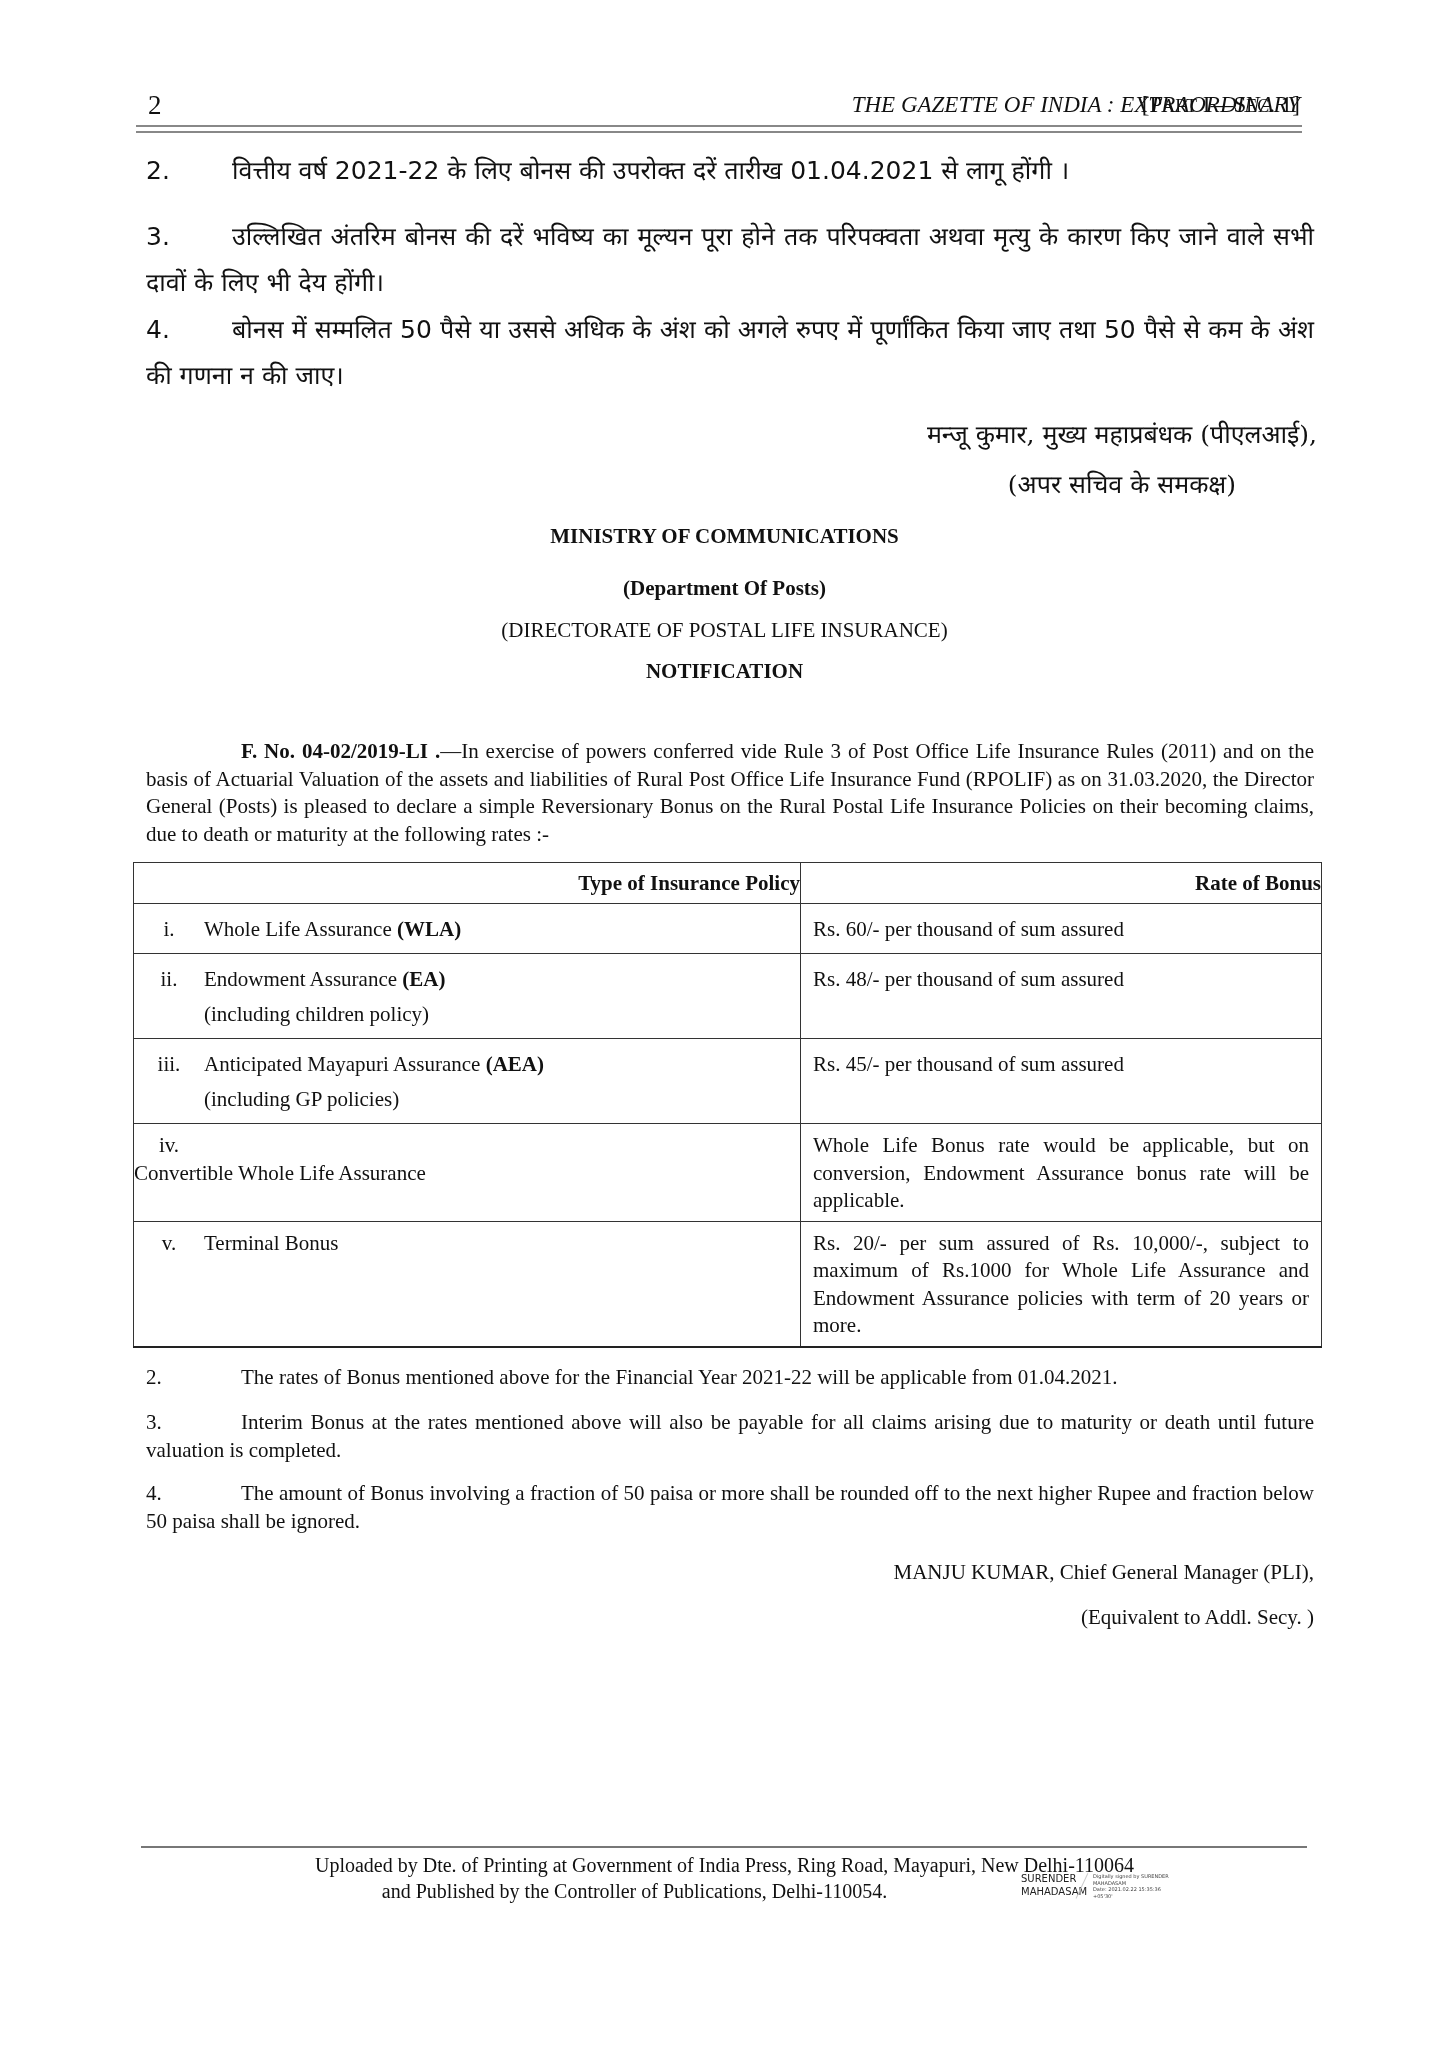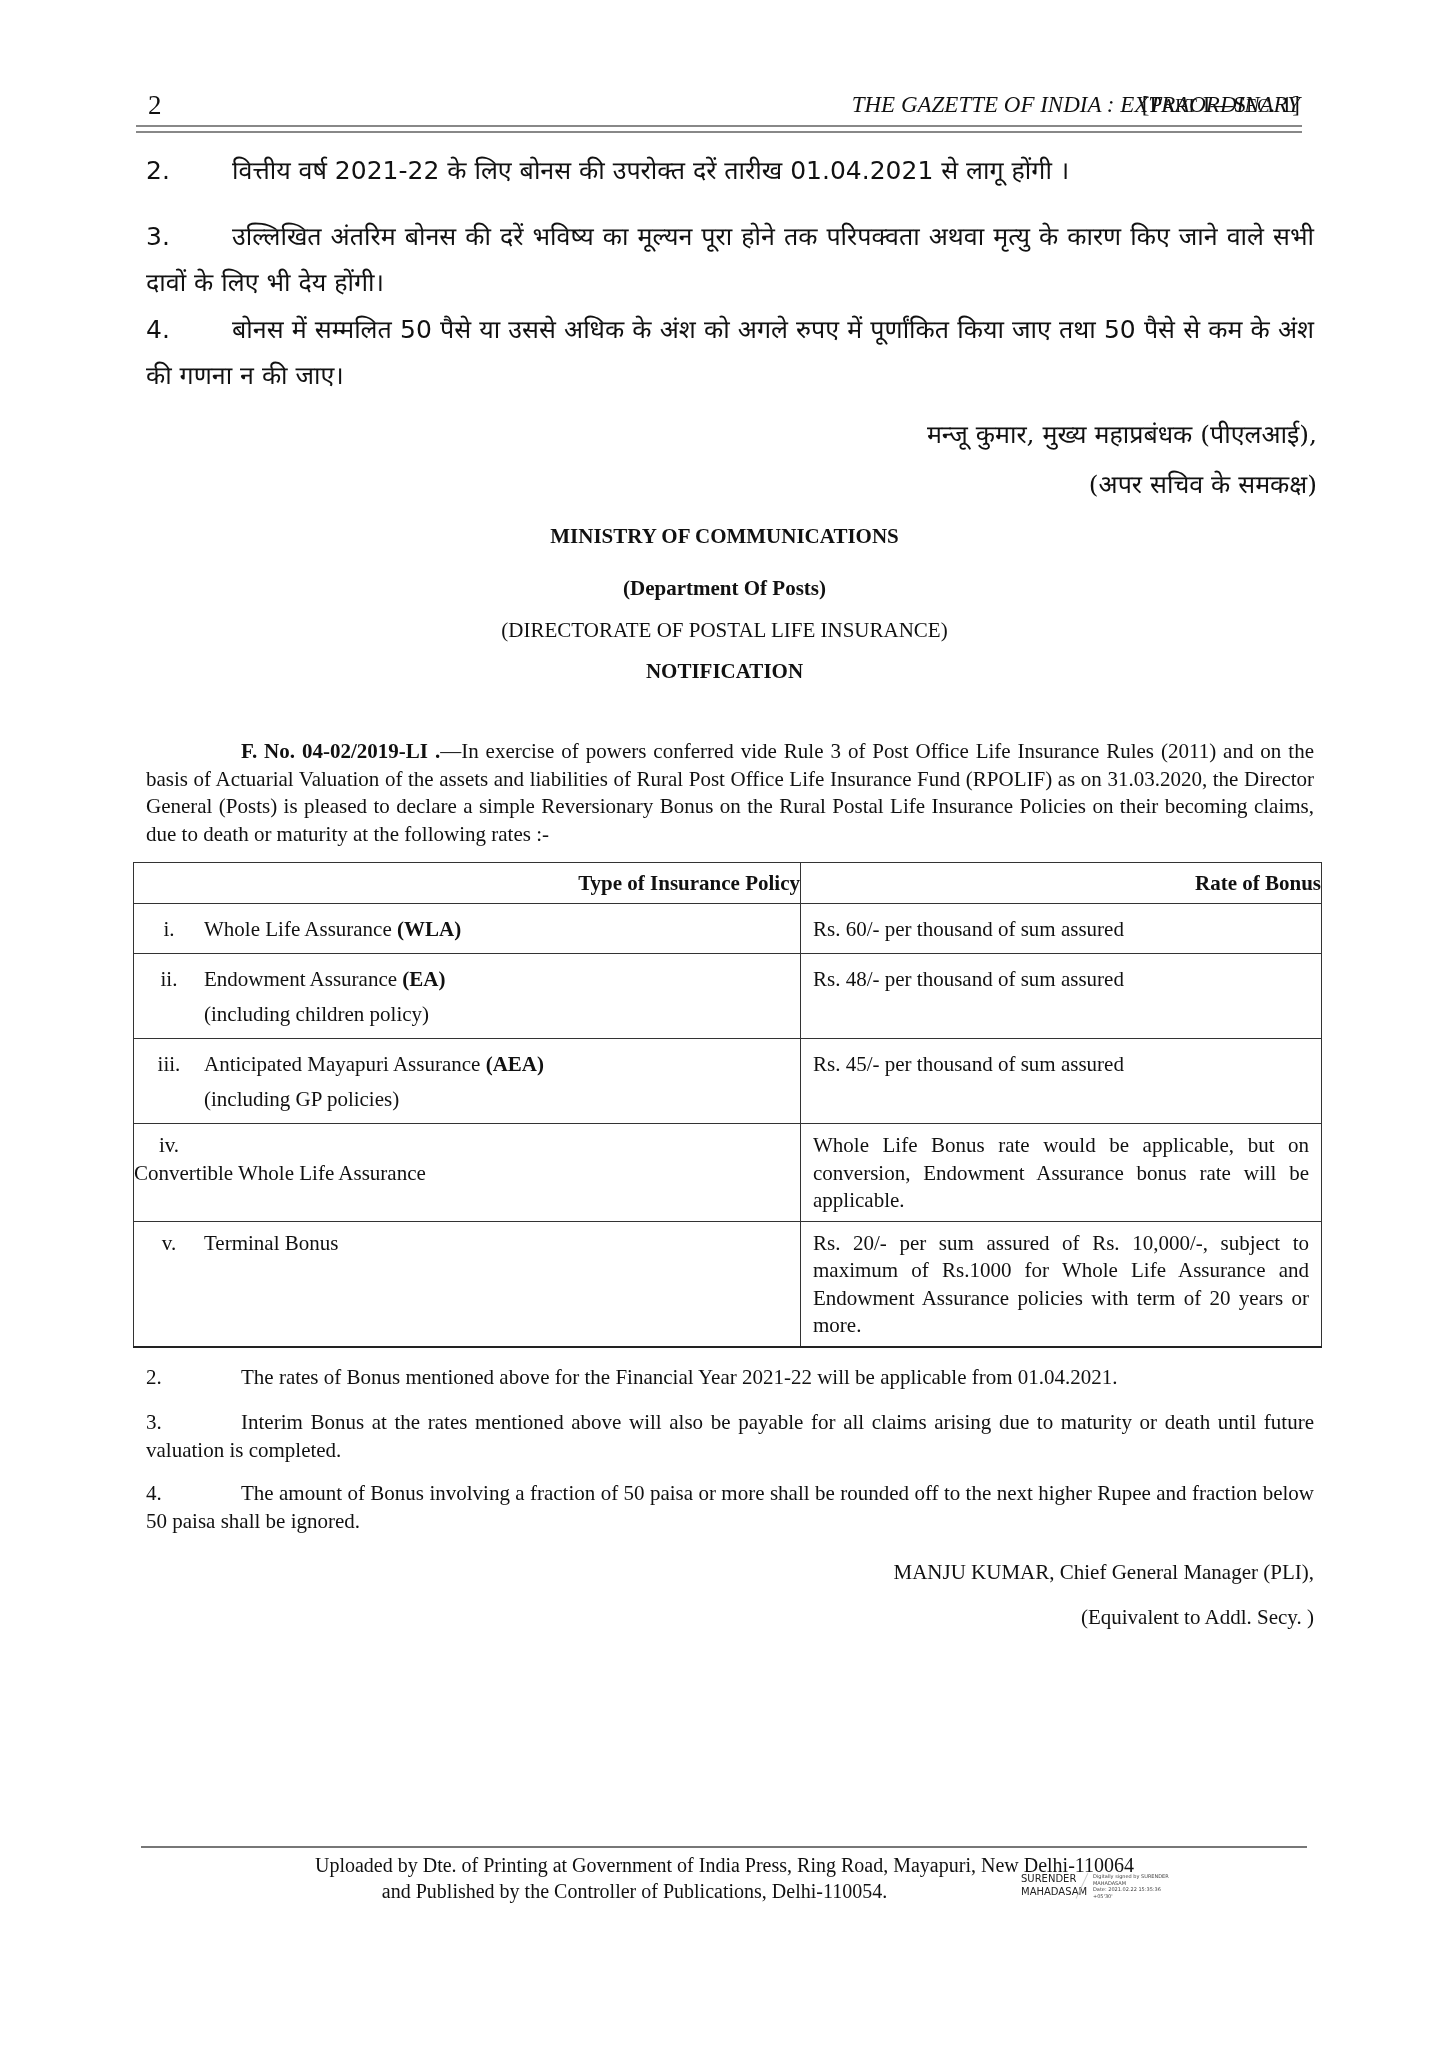--- a/index.html
+++ b/index.html
@@ -13,21 +13,21 @@
   .hdr .title { position: absolute; left: 0; right: 0; text-align: right; top: 2px; font-style: italic; }
   .hdr .part { position: absolute; right: 0; top: 2px; }
   .hdr .part .sc { font-size: 18px; }
   .rule1 { position: absolute; left: 136px; top: 125px; width: 1166px; height: 2px; background: #888; }
   .rule2 { position: absolute; left: 136px; top: 131px; width: 1166px; height: 2px; background: #888; }
 
   
   .hi { position: absolute; left: 146px; width: 1168px; font-family: "DejaVu Sans", sans-serif;
         font-size: 25px; line-height: 46px; text-align: justify; }
   .hi .num { display: inline-block; width: 86px; }
-  .hisig { position: absolute; right: 132px; font-family: "DejaVu Serif", serif; font-size: 25px; text-align: right; line-height: 50px; }
+  .hisig { position: absolute; right: 132px; font-family: "DejaVu Serif", serif; font-size: 25px; text-align: center; line-height: 50px; }
 
   
   .center { position: absolute; left: 0; width: 1449px; text-align: center; font-size: 21px; }
   .bold { font-weight: bold; }
 
   .para { position: absolute; left: 146px; width: 1168px; font-size: 21px; line-height: 27.5px; text-align: justify; }
   .para .indent { display: inline-block; width: 95px; }
   .para .num { display: inline-block; width: 95px; }
 
   

